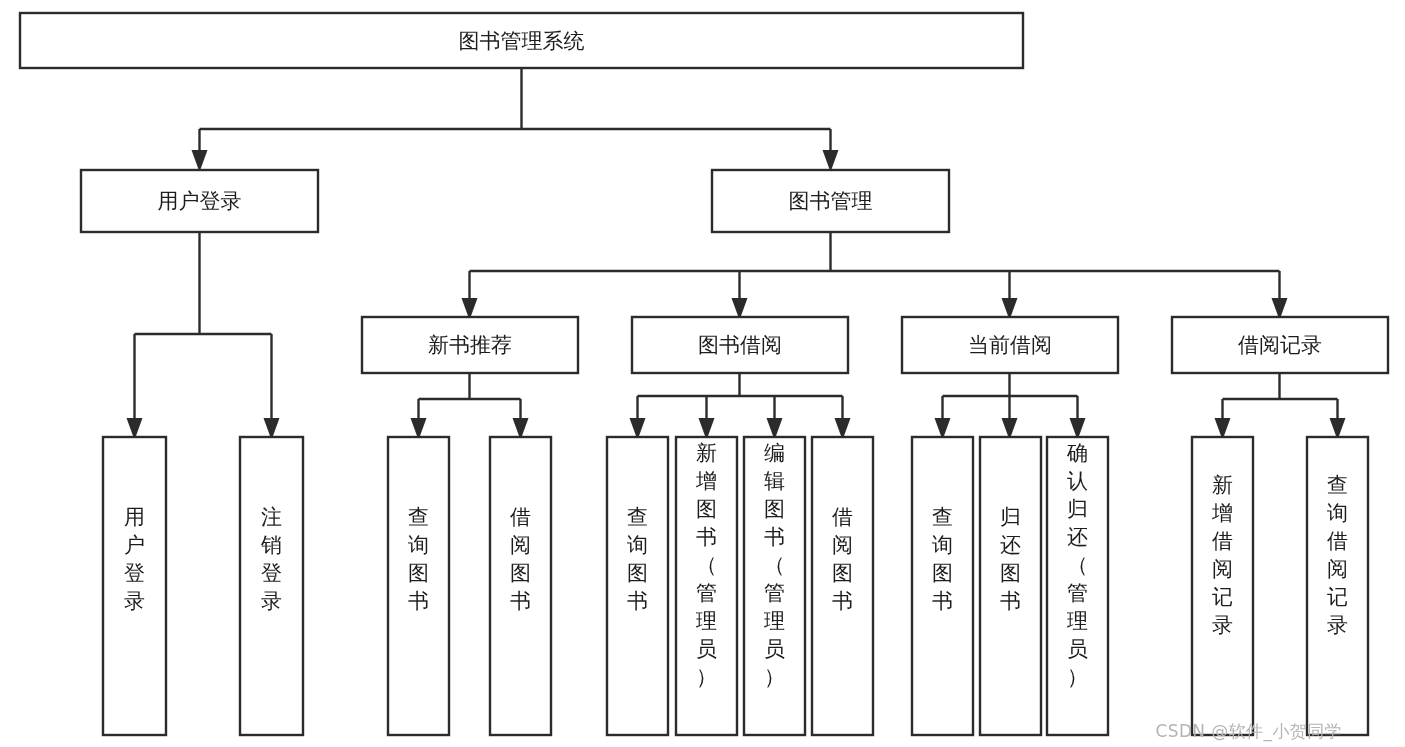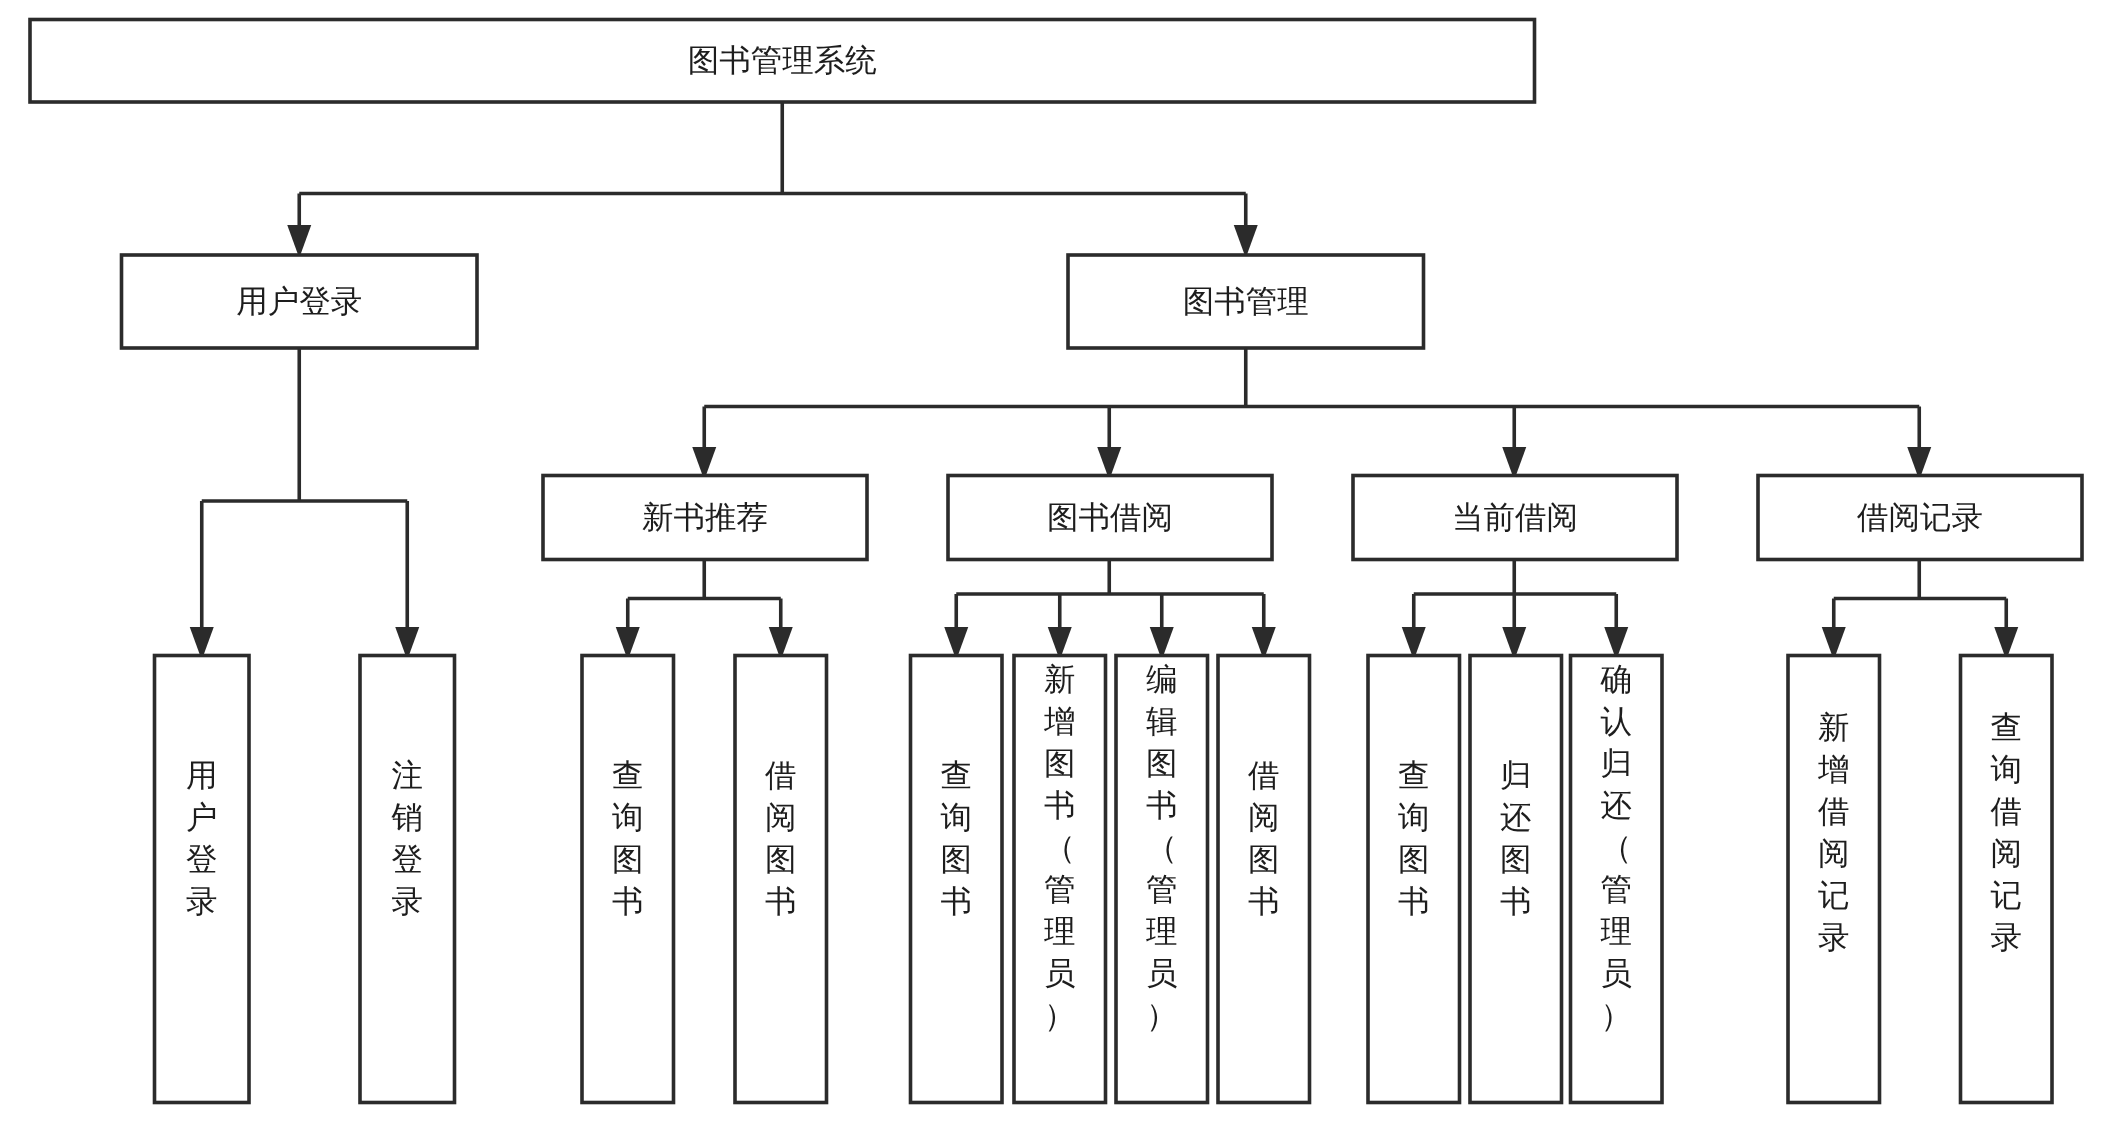--- a/index.html
+++ b/index.html
@@ -239,13 +239,14 @@
       <rect class="node-rect" x="1192" y="437" width="61" height="298"></rect>
       <text class="node-label-vert" x="1222.5" y="492" font-size="24"><tspan x="1222.5" dy="0">新</tspan><tspan x="1222.5" dy="28">增</tspan><tspan x="1222.5" dy="28">借</tspan><tspan x="1222.5" dy="28">阅</tspan><tspan x="1222.5" dy="28">记</tspan><tspan x="1222.5" dy="28">录</tspan></text>
     </g>
     <g>
       <rect class="node-rect" x="1307" y="437" width="61" height="298"></rect>
       <text class="node-label-vert" x="1337.5" y="492" font-size="24"><tspan x="1337.5" dy="0">查</tspan><tspan x="1337.5" dy="28">询</tspan><tspan x="1337.5" dy="28">借</tspan><tspan x="1337.5" dy="28">阅</tspan><tspan x="1337.5" dy="28">记</tspan><tspan x="1337.5" dy="28">录</tspan></text>
     </g>
 
   </svg>
 
+  <div class="watermark">CSDN @软件_小贺同学</div>
 </div>
 
 </body></html>

